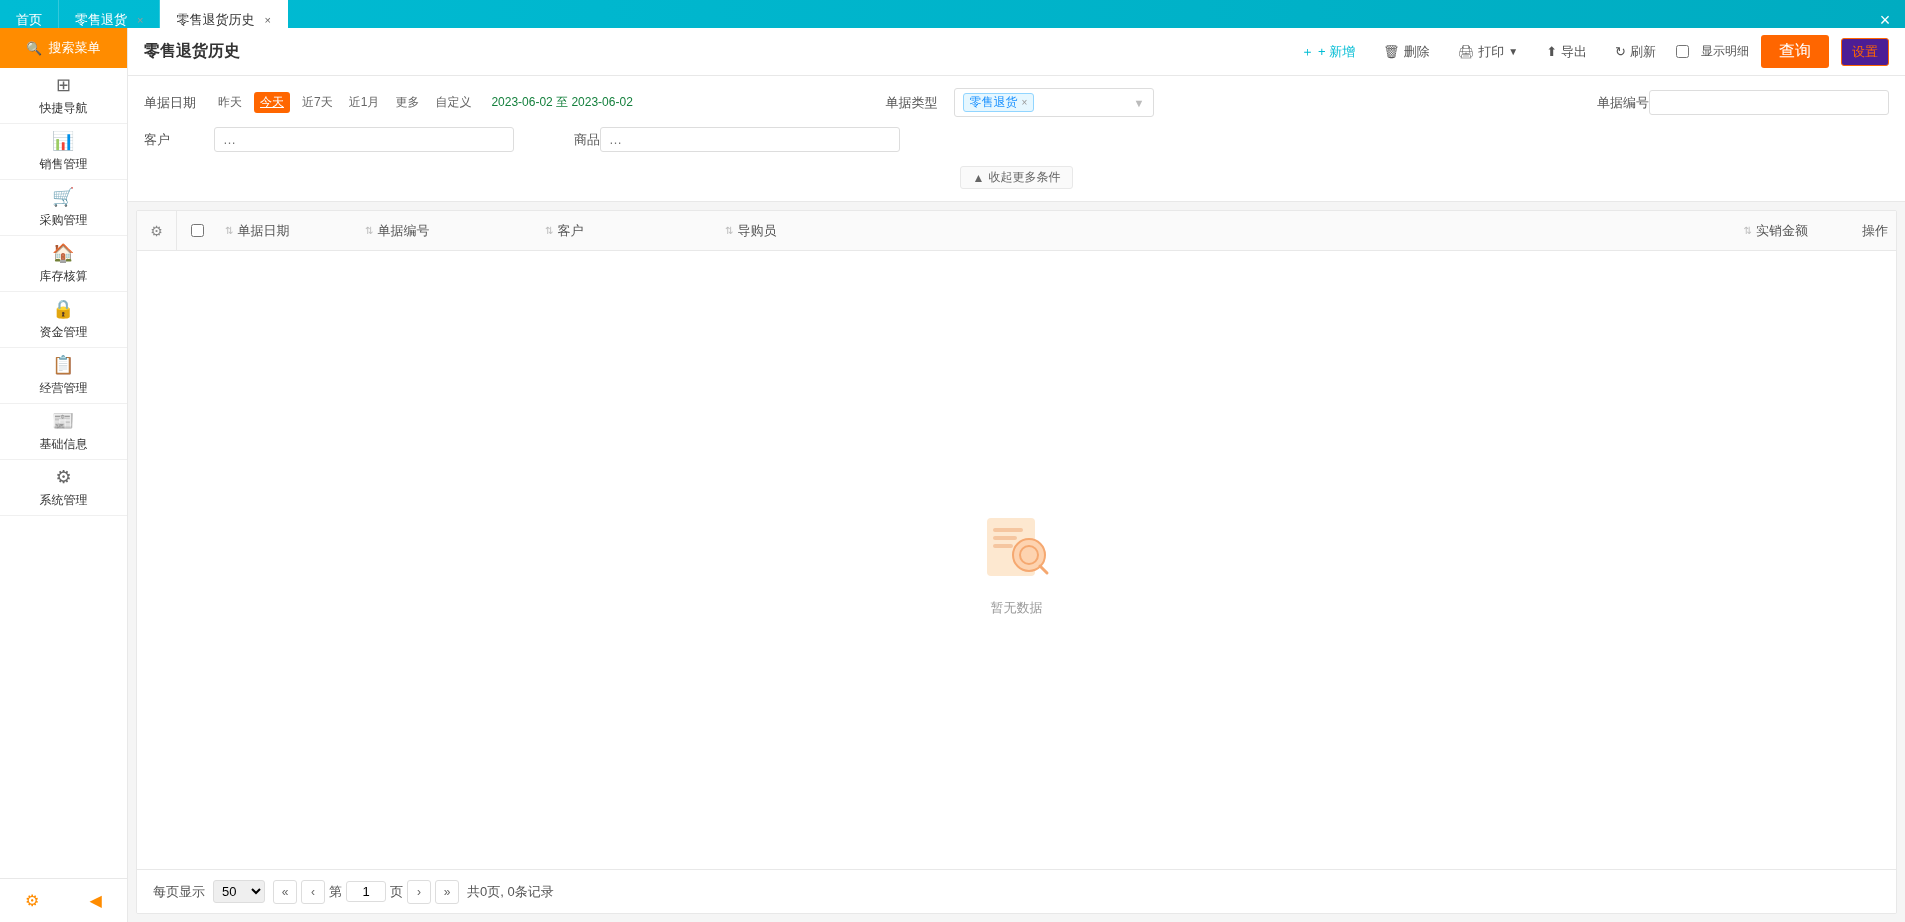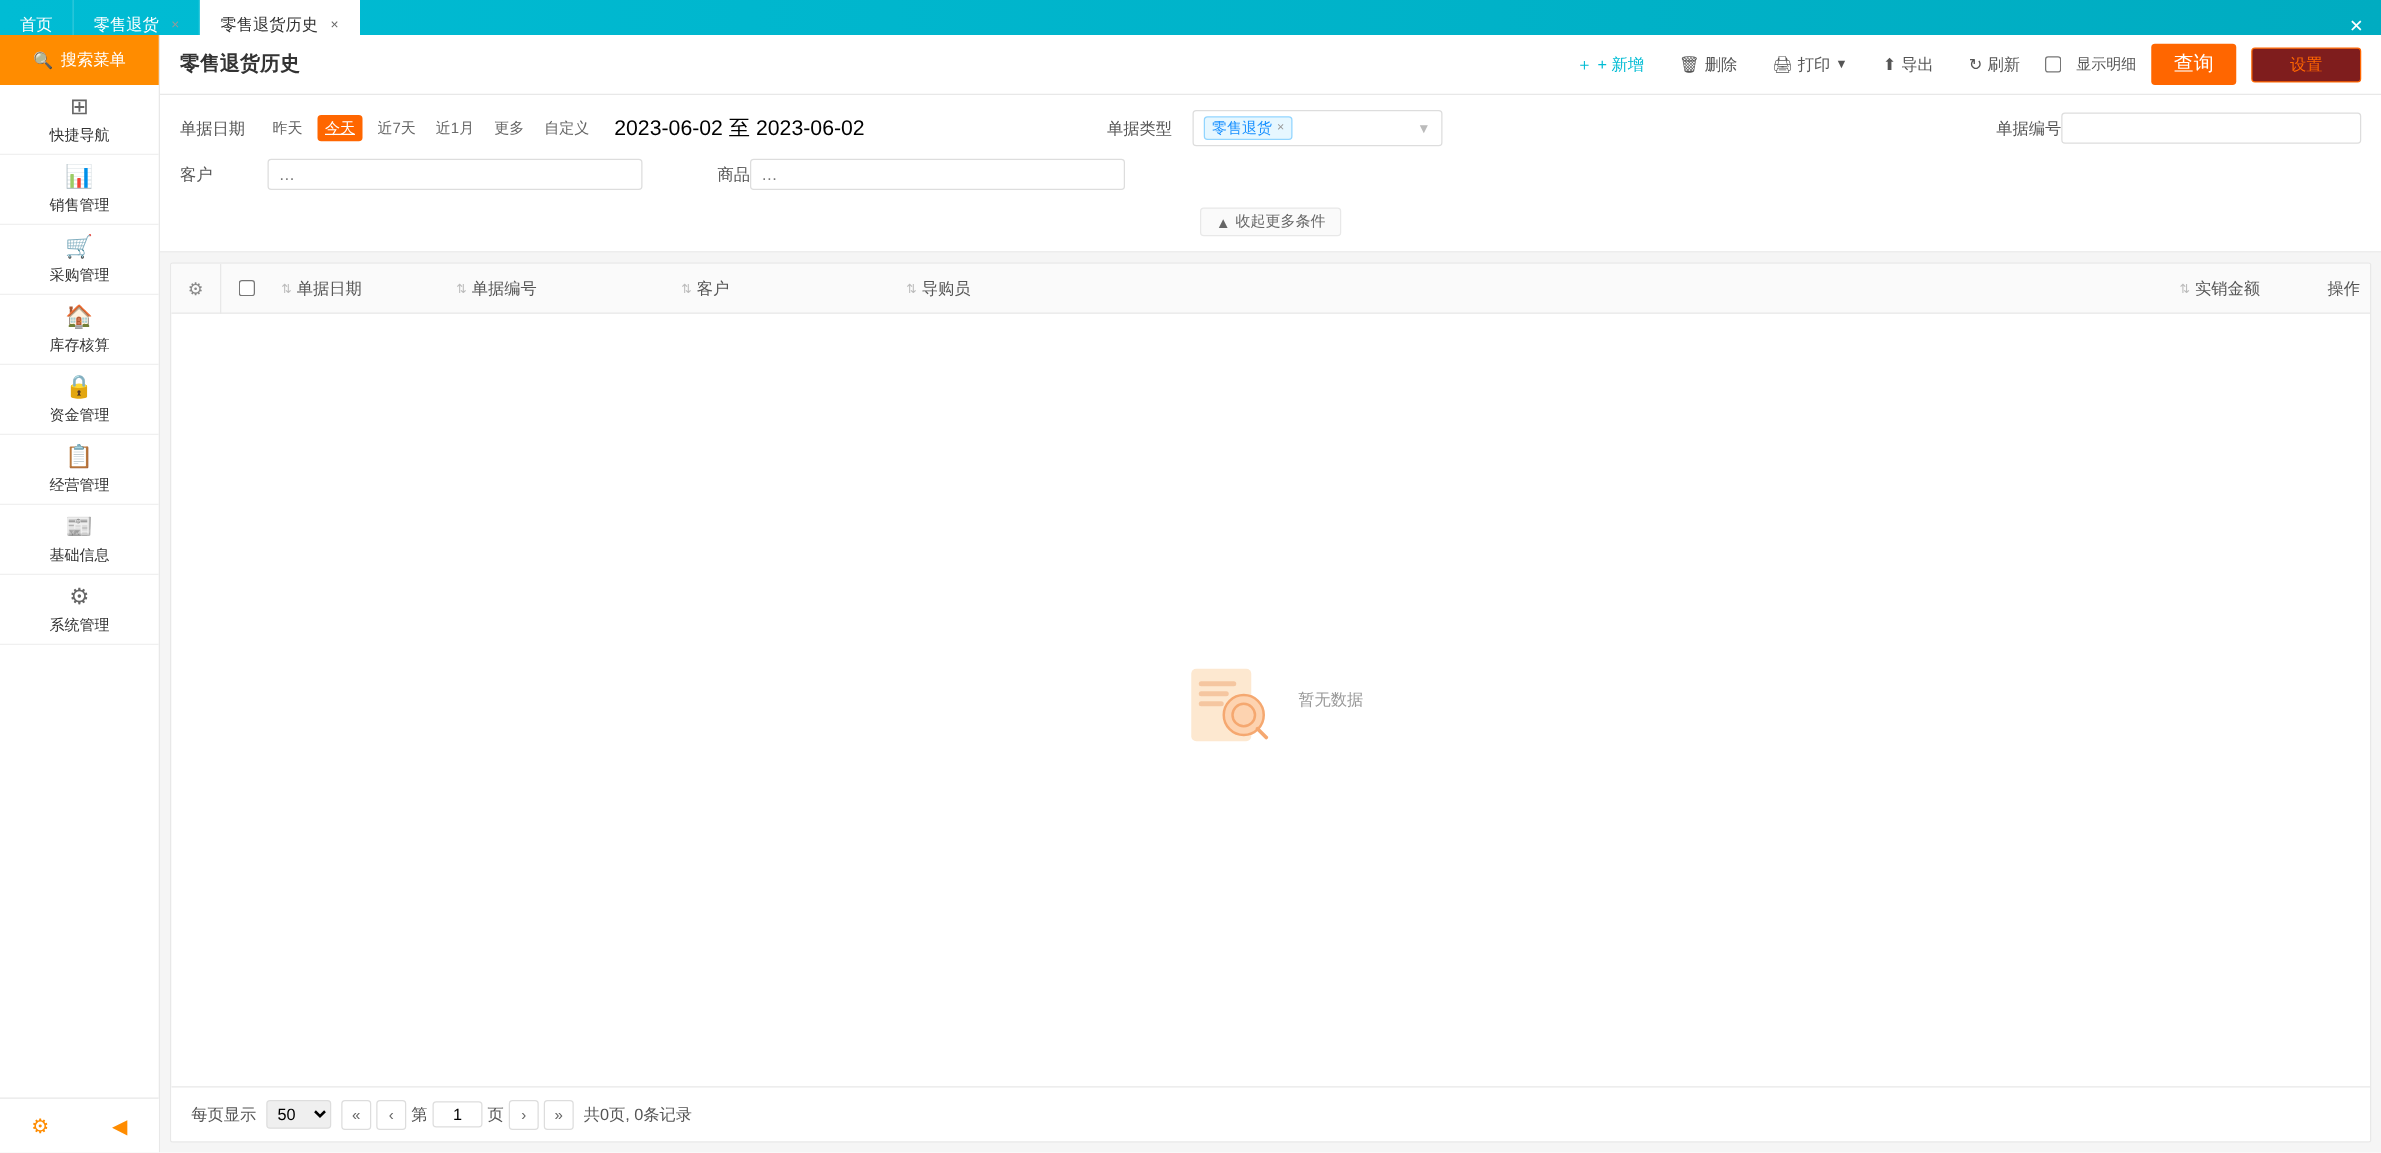--- a/index.html
+++ b/index.html
@@ -147,24 +147,24 @@
     .btn-query {
       background: #ff6600;
       color: #fff;
       border: none;
       padding: 6px 18px;
       border-radius: 3px;
       font-size: 16px;
       cursor: pointer;
     }
     .btn-settings {
-      background: #7f1d1d;
+      background: #4c1d95;
       color: #ff6600;
       border: 1px solid #ff6600;
-      padding: 4px 30px;
+      padding: 4px 10px;
       border-radius: 3px;
       font-size: 13px;
       cursor: pointer;
     }
     .show-detail {
       display: flex;
       align-items: center;
       gap: 12px;
       font-size: 12px;
       color: #555;
@@ -202,22 +202,22 @@
       padding: 2px 4px;
     }
     .date-btn.active {
       background: #ff6600;
       color: #fff;
       border-radius: 3px;
       padding: 2px 6px;
       text-decoration: underline;
     }
     .date-range-text {
-      font-size: 17px;
-      color: #000000;
+      font-size: 12px;
+      color: #15803d;
       margin-left: 8px;
     }
     .filter-type-section {
       display: flex;
       align-items: center;
       flex: 1;
       gap: 8px;
     }
     .filter-type-label {
       font-size: 13px;
@@ -367,21 +367,21 @@
     .th-customer { width: 180px; }
     .th-guide { width: 160px; }
     .th-amount { flex: 1; justify-content: flex-end; }
     .th-action { width: 80px; justify-content: flex-end; }
     .sort-icon { color: #bbb; font-size: 10px; }
 
     
     .empty-state {
       flex: 1;
       display: flex;
-      flex-direction: row;
+      flex-direction: column;
       align-items: center;
       justify-content: center;
       gap: 16px;
     }
     .empty-icon {
       width: 80px;
       height: 80px;
     }
     .empty-text {
       font-size: 13px;

